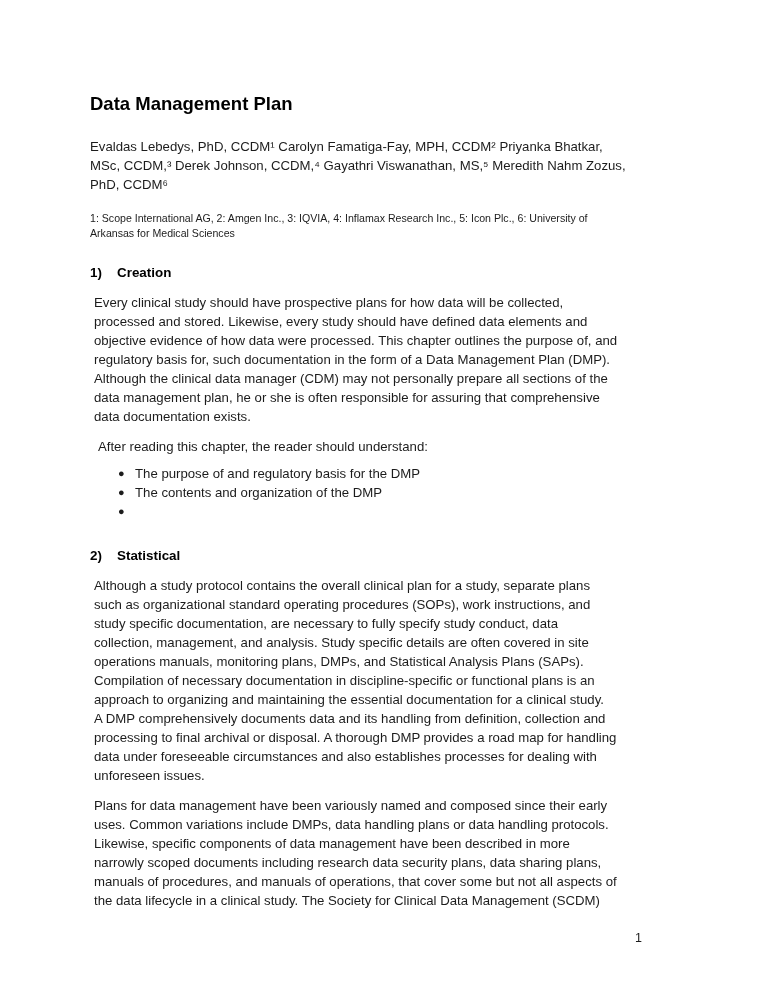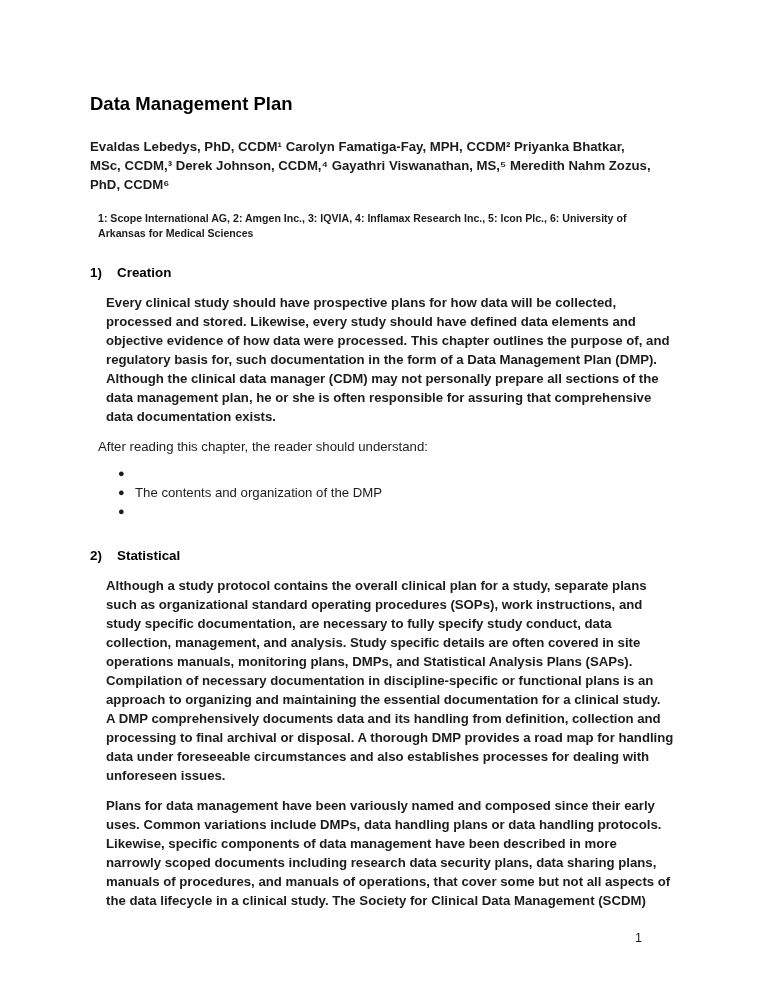--- a/index.html
+++ b/index.html
@@ -11,52 +11,52 @@
     position: relative;
     width: 768px;
     height: 994px;
     box-sizing: border-box;
     padding: 93px 58px 0 90px;
     background: #ffffff;
     font-family: "Liberation Sans", "DejaVu Sans", sans-serif;
     color: #1c1c1c;
     overflow: hidden;
   }
-  .prewrap { white-space: pre-line; font-weight: bold; }
+  .prewrap { white-space: pre-line; }
 
   .doc-title {
     font-size: 18.5px;
     line-height: 22px;
     font-weight: 700;
     color: #000000;
     margin: 0 0 22px 0;
   }
   .authors {
     font-size: 13.2px;
     line-height: 19px;
     margin: 0 0 17px 0;
   }
   .affiliations {
     font-size: 10.6px;
     line-height: 15px;
-    margin: 0 0 22px 8px;
+    margin: 0 0 22px 0;
   }
   .heading {
     display: flex;
     font-size: 13.4px;
     line-height: 19px;
     font-weight: 700;
     color: #000000;
     margin: 0 0 11px 0;
   }
   .heading .hnum { flex: 0 0 27px; }
   .para {
     font-size: 13.2px;
     line-height: 19px;
-    margin: 0 0 11px 16px;
+    margin: 0 0 11px 4px;
   }
   .lead-in {
     font-size: 13.2px;
     line-height: 19px;
     margin: 8px;
   }
   .bullet-list { margin: 0 0 25px 0; }
   .bullet-item {
     display: flex;
     font-size: 13.2px;
@@ -103,20 +103,21 @@
 regulatory basis for, such documentation in the form of a Data Management Plan (DMP).
 Although the clinical data manager (CDM) may not personally prepare all sections of the
 data management plan, he or she is often responsible for assuring that comprehensive
 data documentation exists.</p>
 
   <p class="lead-in">After reading this chapter, the reader should understand:</p>
 
   <div class="bullet-list">
     <div class="bullet-item">
       <span class="marker">●</span>
+      <span>The purpose of and regulatory basis for the DMP</span>
     </div>
     <div class="bullet-item">
       <span class="marker">●</span>
       <span>The contents and organization of the DMP</span>
     </div>
     <div class="bullet-item">
       <span class="marker">●</span>
     </div>
   </div>
 

